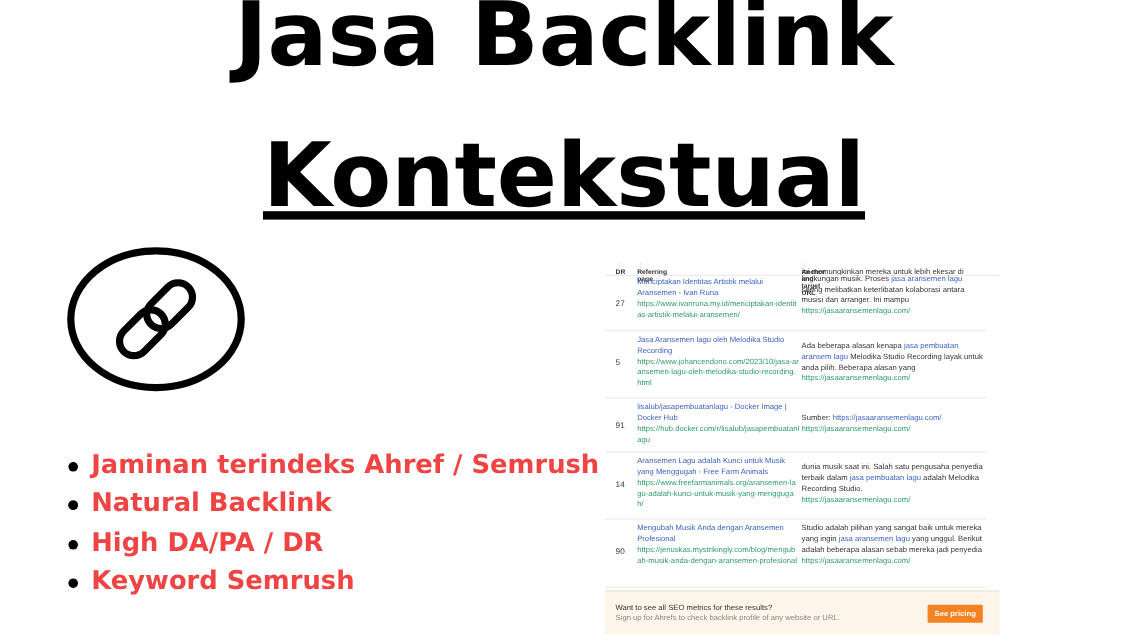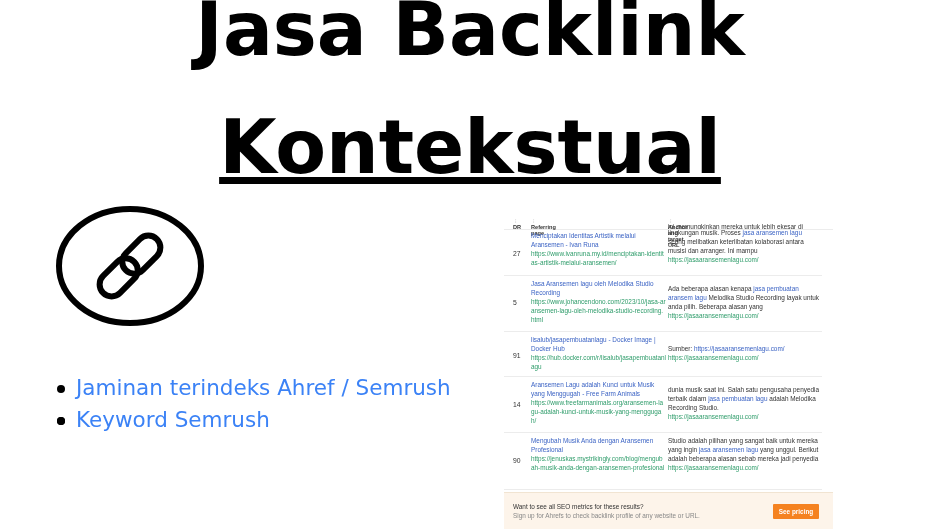--- a/index.html
+++ b/index.html
@@ -12,22 +12,22 @@
       font-size: 74px; letter-spacing: 0px; line-height: 1; color: #000;
     }
     .headline.l1 { top: -8px; }
     .headline.l2 { top: 110px; text-decoration: underline; }
 
     .link-badge { position: absolute; left: 54px; top: 204px; width: 152px; height: 124px; }
 
     .features { position: absolute; left: 56px; top: 372px; list-style: none; }
     .features li {
       position: relative; padding-left: 20px;
-      font-family: "DejaVu Sans", sans-serif; font-weight: normal;
-      font-size: 21.5px; line-height: 32.3px; color: #3b82f6; white-space: nowrap;
+      font-family: "DejaVu Sans", sans-serif; font-weight: bold;
+      font-size: 21.5px; line-height: 32.3px; color: #ef4444; white-space: nowrap;
     }
     .features li .bullet {
       position: absolute; left: 1px; top: 13px; width: 8px; height: 8px;
       border-radius: 50%; background: #000;
     }
 
     .shot {
       position: absolute; left: 504px; top: 210px; width: 329px; height: 319px;
       background: #fff; overflow: hidden;
       font-family: "Liberation Sans", sans-serif;
@@ -72,20 +72,22 @@
   <ellipse cx="76" cy="62" rx="71" ry="57" fill="none" stroke="#000" stroke-width="6"></ellipse>
   <g transform="rotate(-45 76 62)" fill="none" stroke="#000" stroke-width="6" stroke-linecap="round">
     <rect x="38" y="50" width="44" height="24" rx="12"></rect>
     <rect x="70" y="50" width="44" height="24" rx="12"></rect>
   </g>
 </svg>
 
 <ul class="features">
   <li><span class="bullet"></span><span>Jaminan terindeks Ahref / Semrush</span></li>
   <li><span class="bullet"></span></li>
+  <li><span class="bullet"></span><span>Natural Backlink</span></li>
+  <li><span class="bullet"></span><span>High DA/PA / DR</span></li>
   <li><span class="bullet"></span><span>Keyword Semrush</span></li>
 </ul>
 
 <div class="shot">
   <div class="hdr">
     <span class="h-dr"><span>DR</span><i>⁝</i></span>
     <span class="h-ref"><span>Referring page</span><i>⁝</i></span>
     <span class="h-anchor"><span>Anchor and target URL</span><i>⁝</i></span>
   </div>
 

